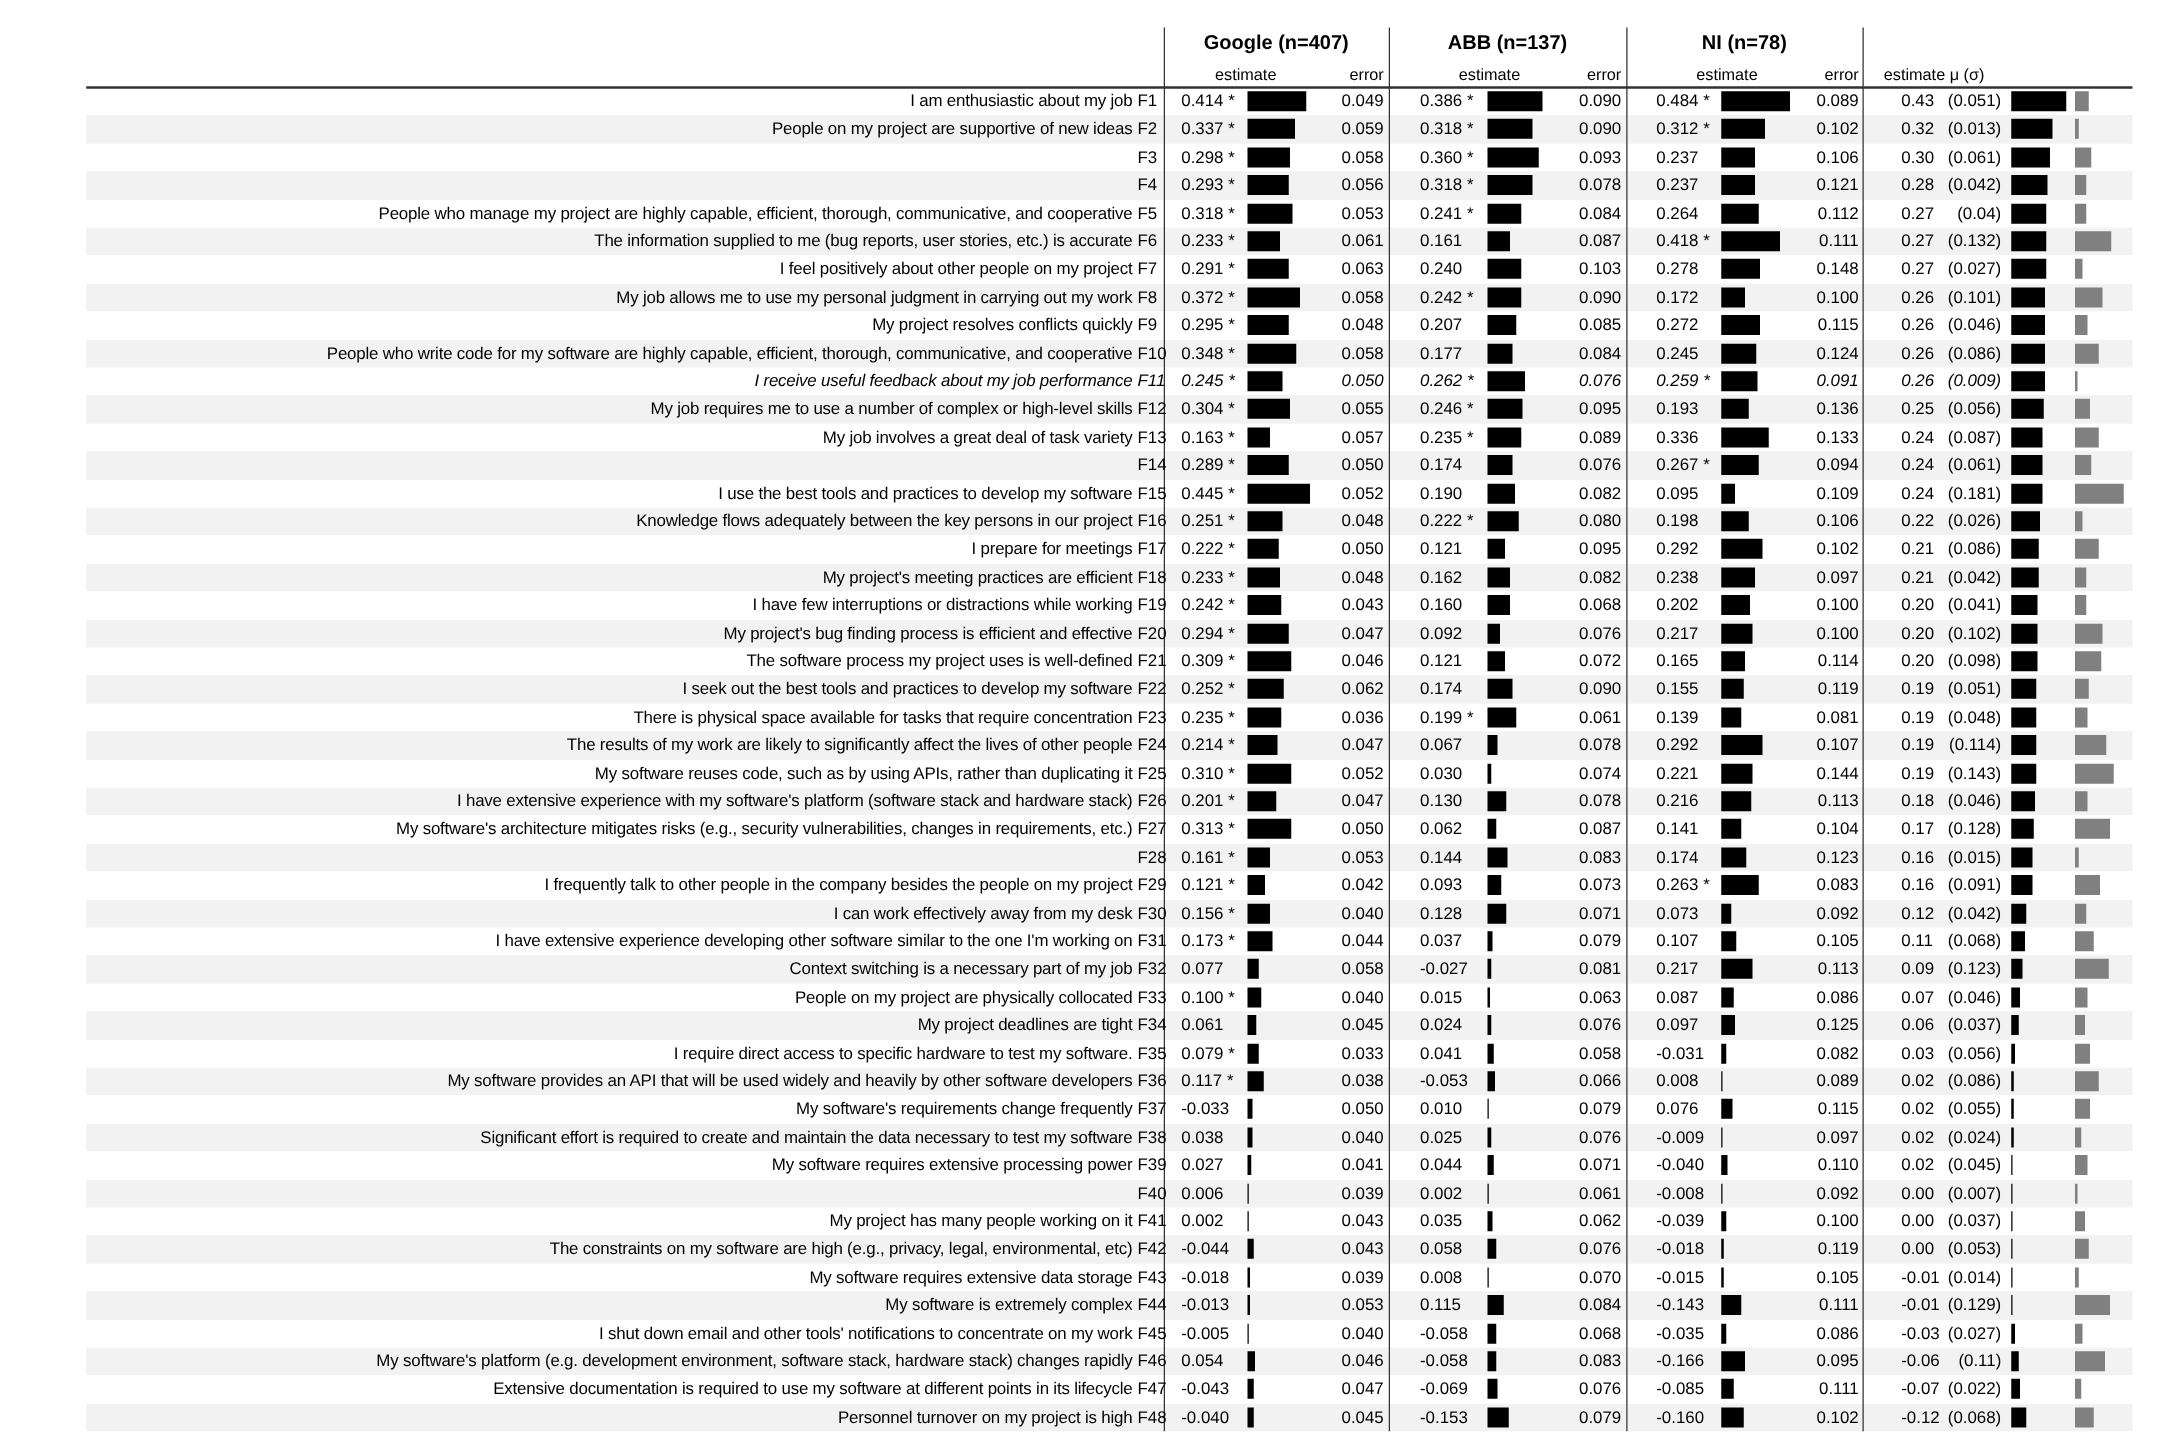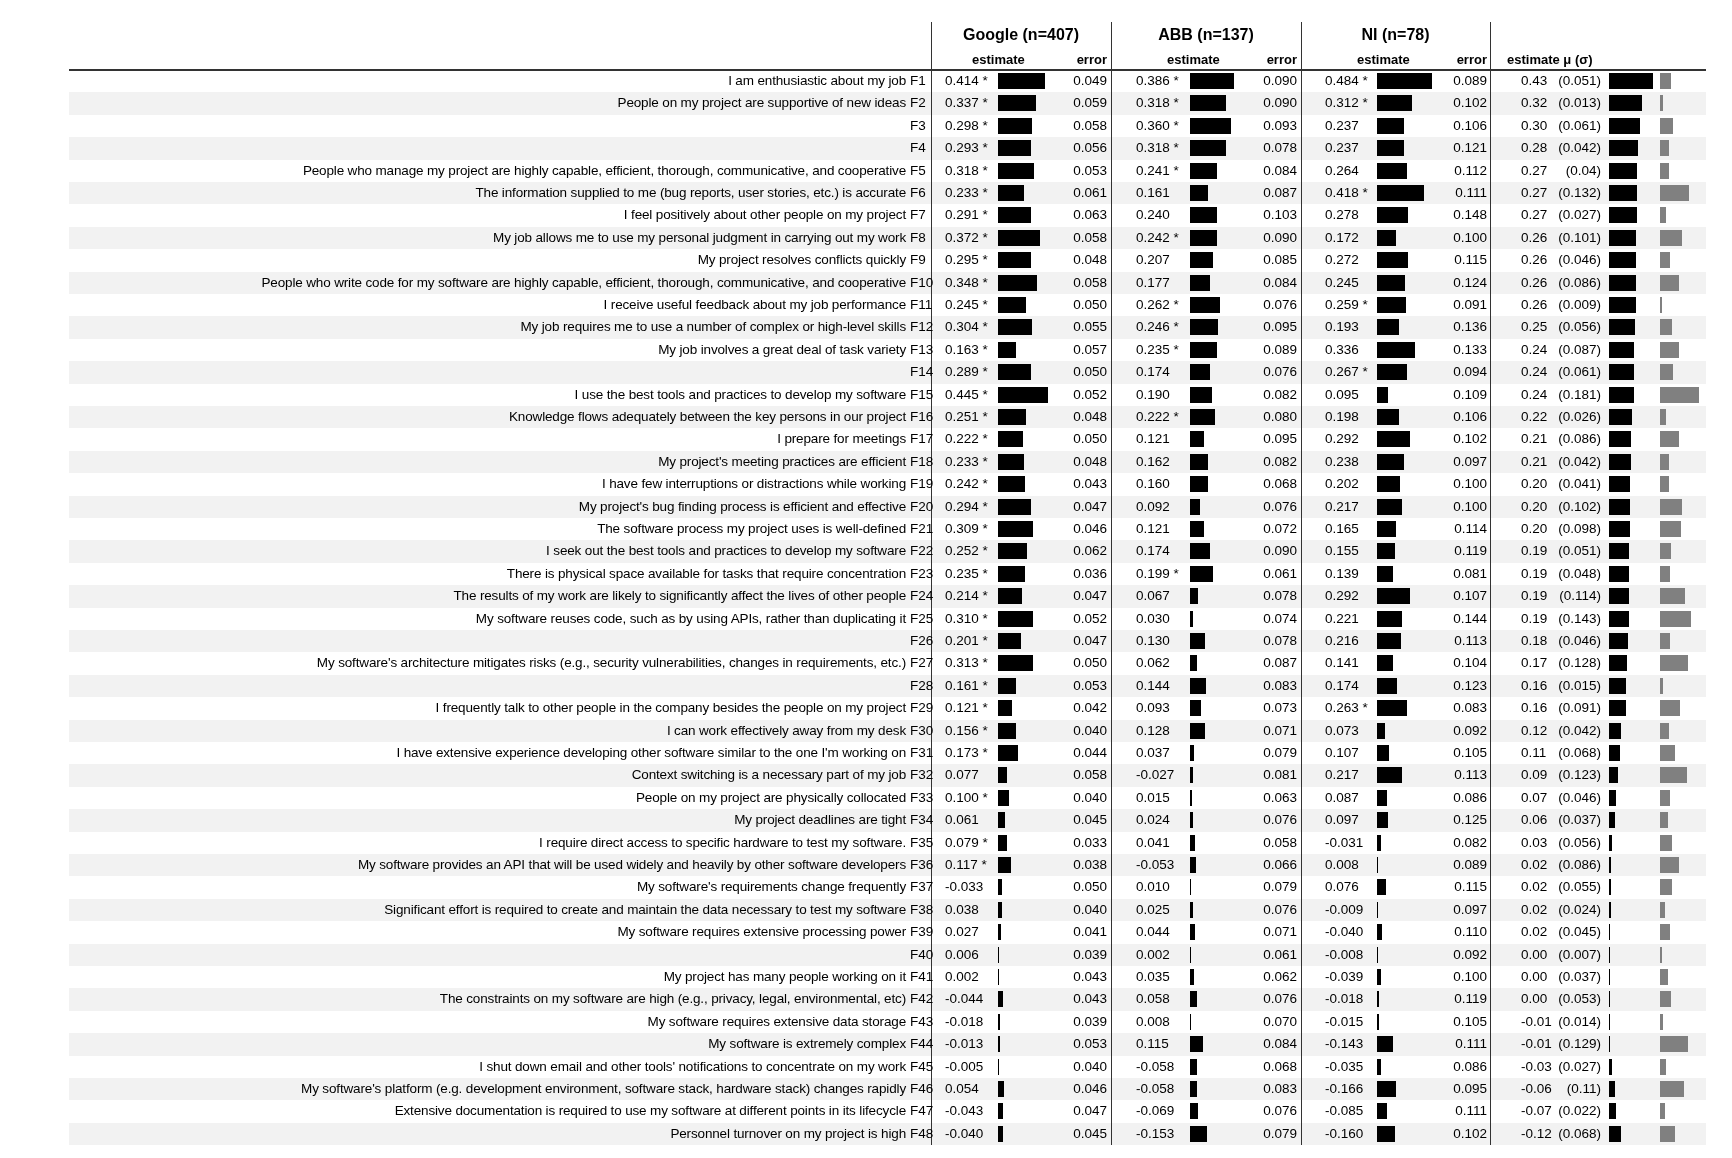--- a/index.html
+++ b/index.html
@@ -2,21 +2,21 @@
 <html><head>
 <meta charset="utf-8">
 <style>
   html, body { margin:0; padding:0; background:#ffffff; }
   body { width:1732px; height:1158px; position:relative; overflow:hidden;
          font-family:"Liberation Sans", sans-serif; color:#000; }
   .band { position:absolute; left:69px; width:1637px; background:#f2f2f2; }
   .rule { position:absolute; left:69px; width:1637px; top:69px; height:2px; background:#333; }
   .vline { position:absolute; top:22px; width:1px; height:1123px; background:#333; }
   .gtitle { position:absolute; top:26px; font-weight:bold; font-size:16px; text-align:center; white-space:nowrap; }
-  .sub { position:absolute; top:52px; font-weight:bold; font-size:13px; white-space:nowrap; }
+  .sub { position:absolute; top:52px; font-weight:normal; font-size:13px; white-space:nowrap; }
   .row { position:absolute; left:0; width:1732px; height:22.4px; }
   .cell { position:absolute; top:0; height:22.4px; line-height:22.4px; font-size:13.5px; white-space:nowrap; }
   .label { right:826px; text-align:right; letter-spacing:-0.15px; }
   .code { left:910px; }
   .num { text-align:left; }
   .err { text-align:right; }
   .bar { position:absolute; top:3px; height:16px; background:#000; }
   .gbar { position:absolute; top:3px; height:16px; background:#808080; }
 </style>
 </head>
@@ -229,21 +229,21 @@
       <span class="bar" style="left:1190px;width:20.0px"></span>
       <span class="cell err" style="right:435px">0.084</span>
       <span class="cell num" style="left:1325px">0.245</span>
       <span class="bar" style="left:1377px;width:27.7px"></span>
       <span class="cell err" style="right:245px">0.124</span>
       <span class="cell" style="left:1521px">0.26</span>
       <span class="cell err" style="right:131px">(0.086)</span>
       <span class="bar" style="left:1609px;width:26.8px"></span>
       <span class="gbar" style="left:1660px;width:18.6px"></span>
     </div>
-    <div class="row" style="top: 294px;">
+    <div class="row" style="top: 294px; font-style: italic;">
       <span class="cell label">I receive useful feedback about my job performance</span>
       <span class="cell code">F11</span>
       <span class="cell num" style="left:945px">0.245 *</span>
       <span class="bar" style="left:998px;width:27.7px"></span>
       <span class="cell err" style="right:625px">0.050</span>
       <span class="cell num" style="left:1136px">0.262 *</span>
       <span class="bar" style="left:1190px;width:29.6px"></span>
       <span class="cell err" style="right:435px">0.076</span>
       <span class="cell num" style="left:1325px">0.259 *</span>
       <span class="bar" style="left:1377px;width:29.3px"></span>
@@ -484,20 +484,21 @@
       <span class="cell err" style="right:435px">0.074</span>
       <span class="cell num" style="left:1325px">0.221</span>
       <span class="bar" style="left:1377px;width:25.0px"></span>
       <span class="cell err" style="right:245px">0.144</span>
       <span class="cell" style="left:1521px">0.19</span>
       <span class="cell err" style="right:131px">(0.143)</span>
       <span class="bar" style="left:1609px;width:19.6px"></span>
       <span class="gbar" style="left:1660px;width:30.9px"></span>
     </div>
     <div class="row" style="top: 630px;">
+      <span class="cell label">I have extensive experience with my software's platform (software stack and hardware stack)</span>
       <span class="cell code">F26</span>
       <span class="cell num" style="left:945px">0.201 *</span>
       <span class="bar" style="left:998px;width:22.7px"></span>
       <span class="cell err" style="right:625px">0.047</span>
       <span class="cell num" style="left:1136px">0.130</span>
       <span class="bar" style="left:1190px;width:14.7px"></span>
       <span class="cell err" style="right:435px">0.078</span>
       <span class="cell num" style="left:1325px">0.216</span>
       <span class="bar" style="left:1377px;width:24.4px"></span>
       <span class="cell err" style="right:245px">0.113</span>

